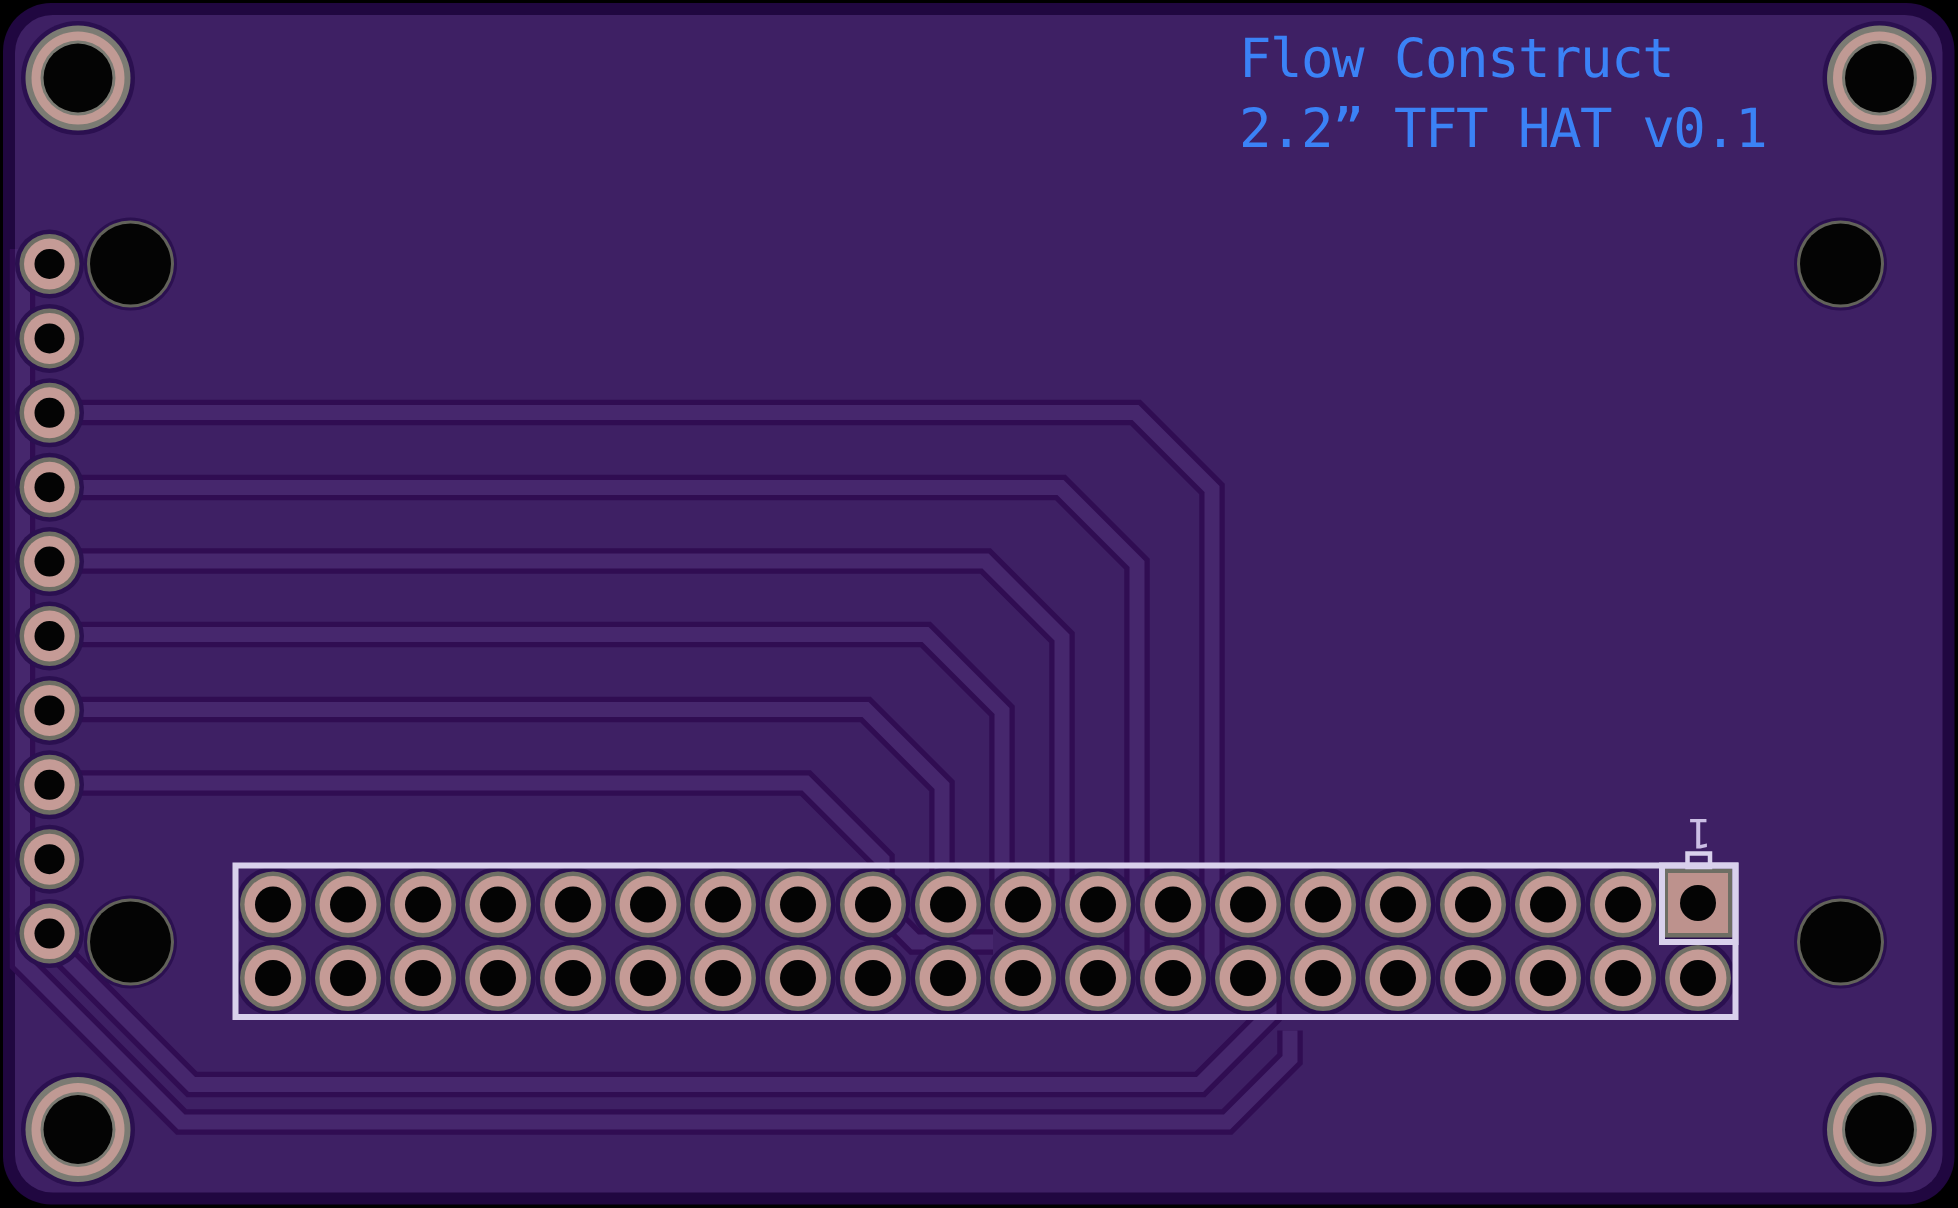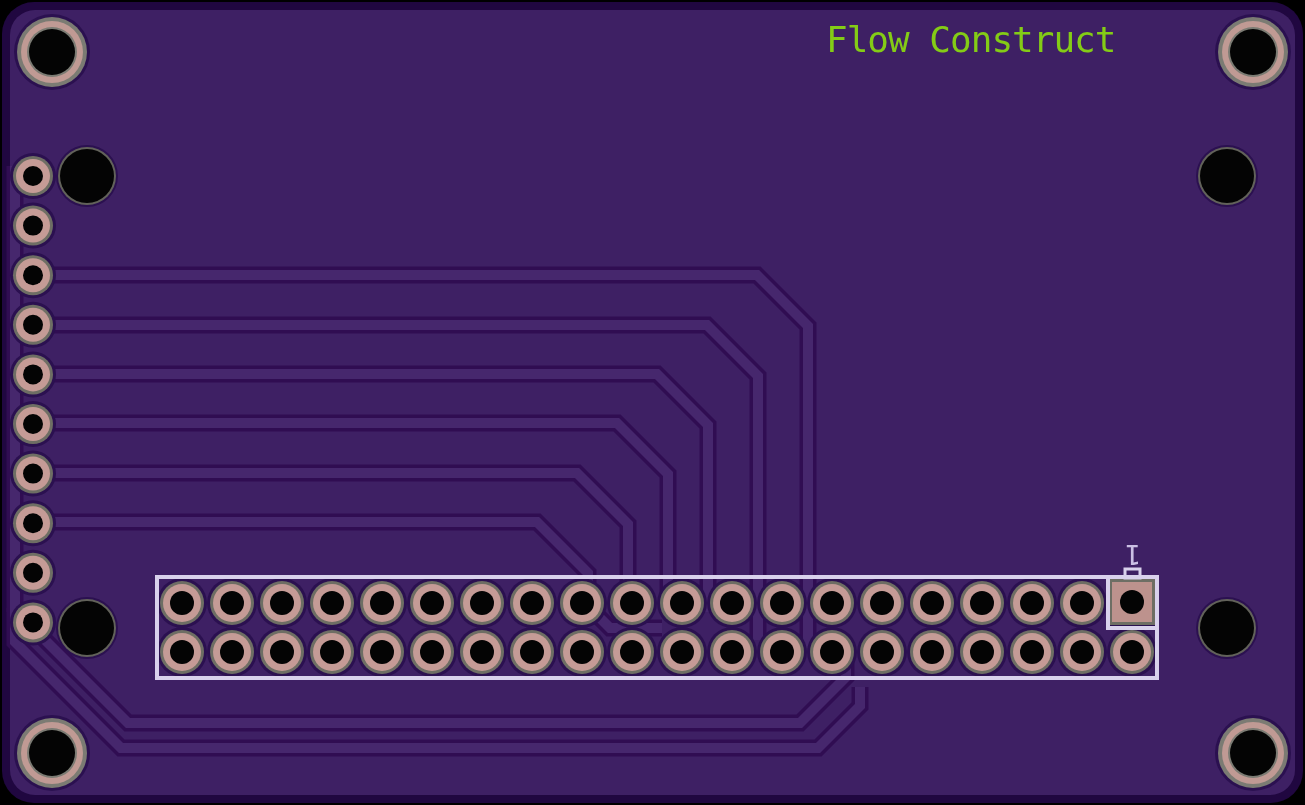--- a/index.html
+++ b/index.html
@@ -6,21 +6,21 @@
   #stage{
     position:relative;
     width:1305px;height:805px;
     background:#000;
     overflow:hidden;
     font-family:"DejaVu Sans Mono", monospace;
   }
   #board-svg{position:absolute;left:0;top:0;}
   .silk-text{
     position:absolute;
-    color:#84cc16;
+    color:#3b82f6;
     font-family:"DejaVu Sans Mono", monospace;
     font-size:36px;
     line-height:38px;
     letter-spacing:-1px;
     white-space:pre;
   }
   #silk-line1{left:826px;top:21px;}
   #silk-line2{left:826px;top:68px;}
   #pin1-label{
     position:absolute;
@@ -291,15 +291,16 @@
       <circle cx="1227" cy="628" r="31" fill="#2b1050"></circle>
       <circle cx="1227" cy="628" r="29" fill="#62625a"></circle>
       <circle cx="1227" cy="628" r="27" fill="#040404"></circle>
       <rect x="157" y="577" width="1000" height="101" fill="none" stroke="#d9d1ec" stroke-width="4"></rect>
       <rect x="1108" y="577" width="49" height="51" fill="none" stroke="#d9d1ec" stroke-width="4"></rect>
       <rect x="1125" y="569" width="15" height="9" fill="none" stroke="#d9d1ec" stroke-width="3"></rect>
     </svg>
 
   <div class="silk-text" id="silk-line1">Flow Construct</div>
 
+  <div class="silk-text" id="silk-line2">2.2” TFT HAT v0.1</div>
 
   <div id="pin1-label">1</div>
 </div>
 
 </body></html>

